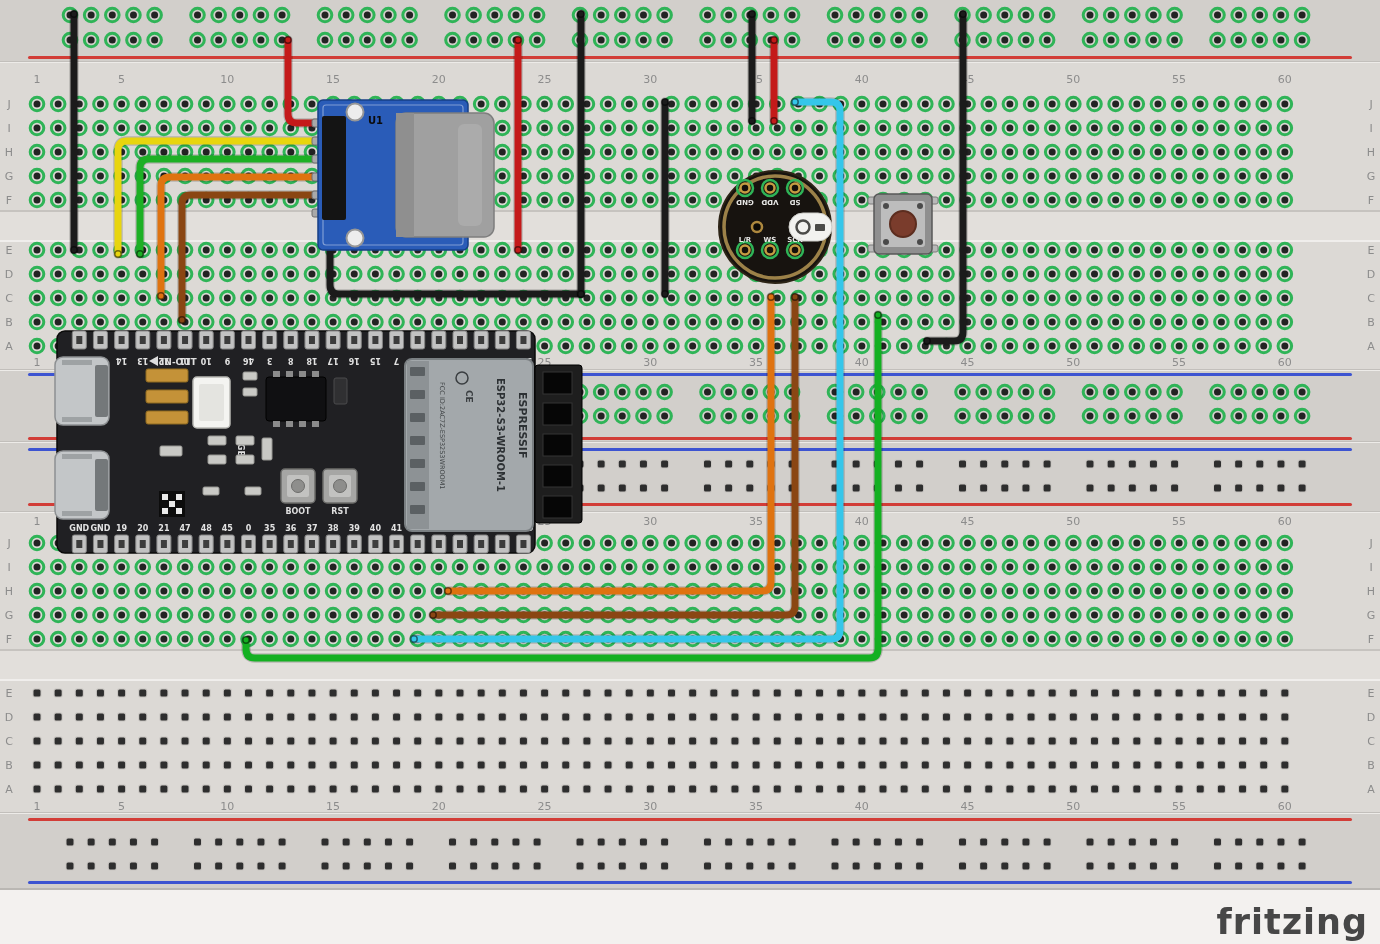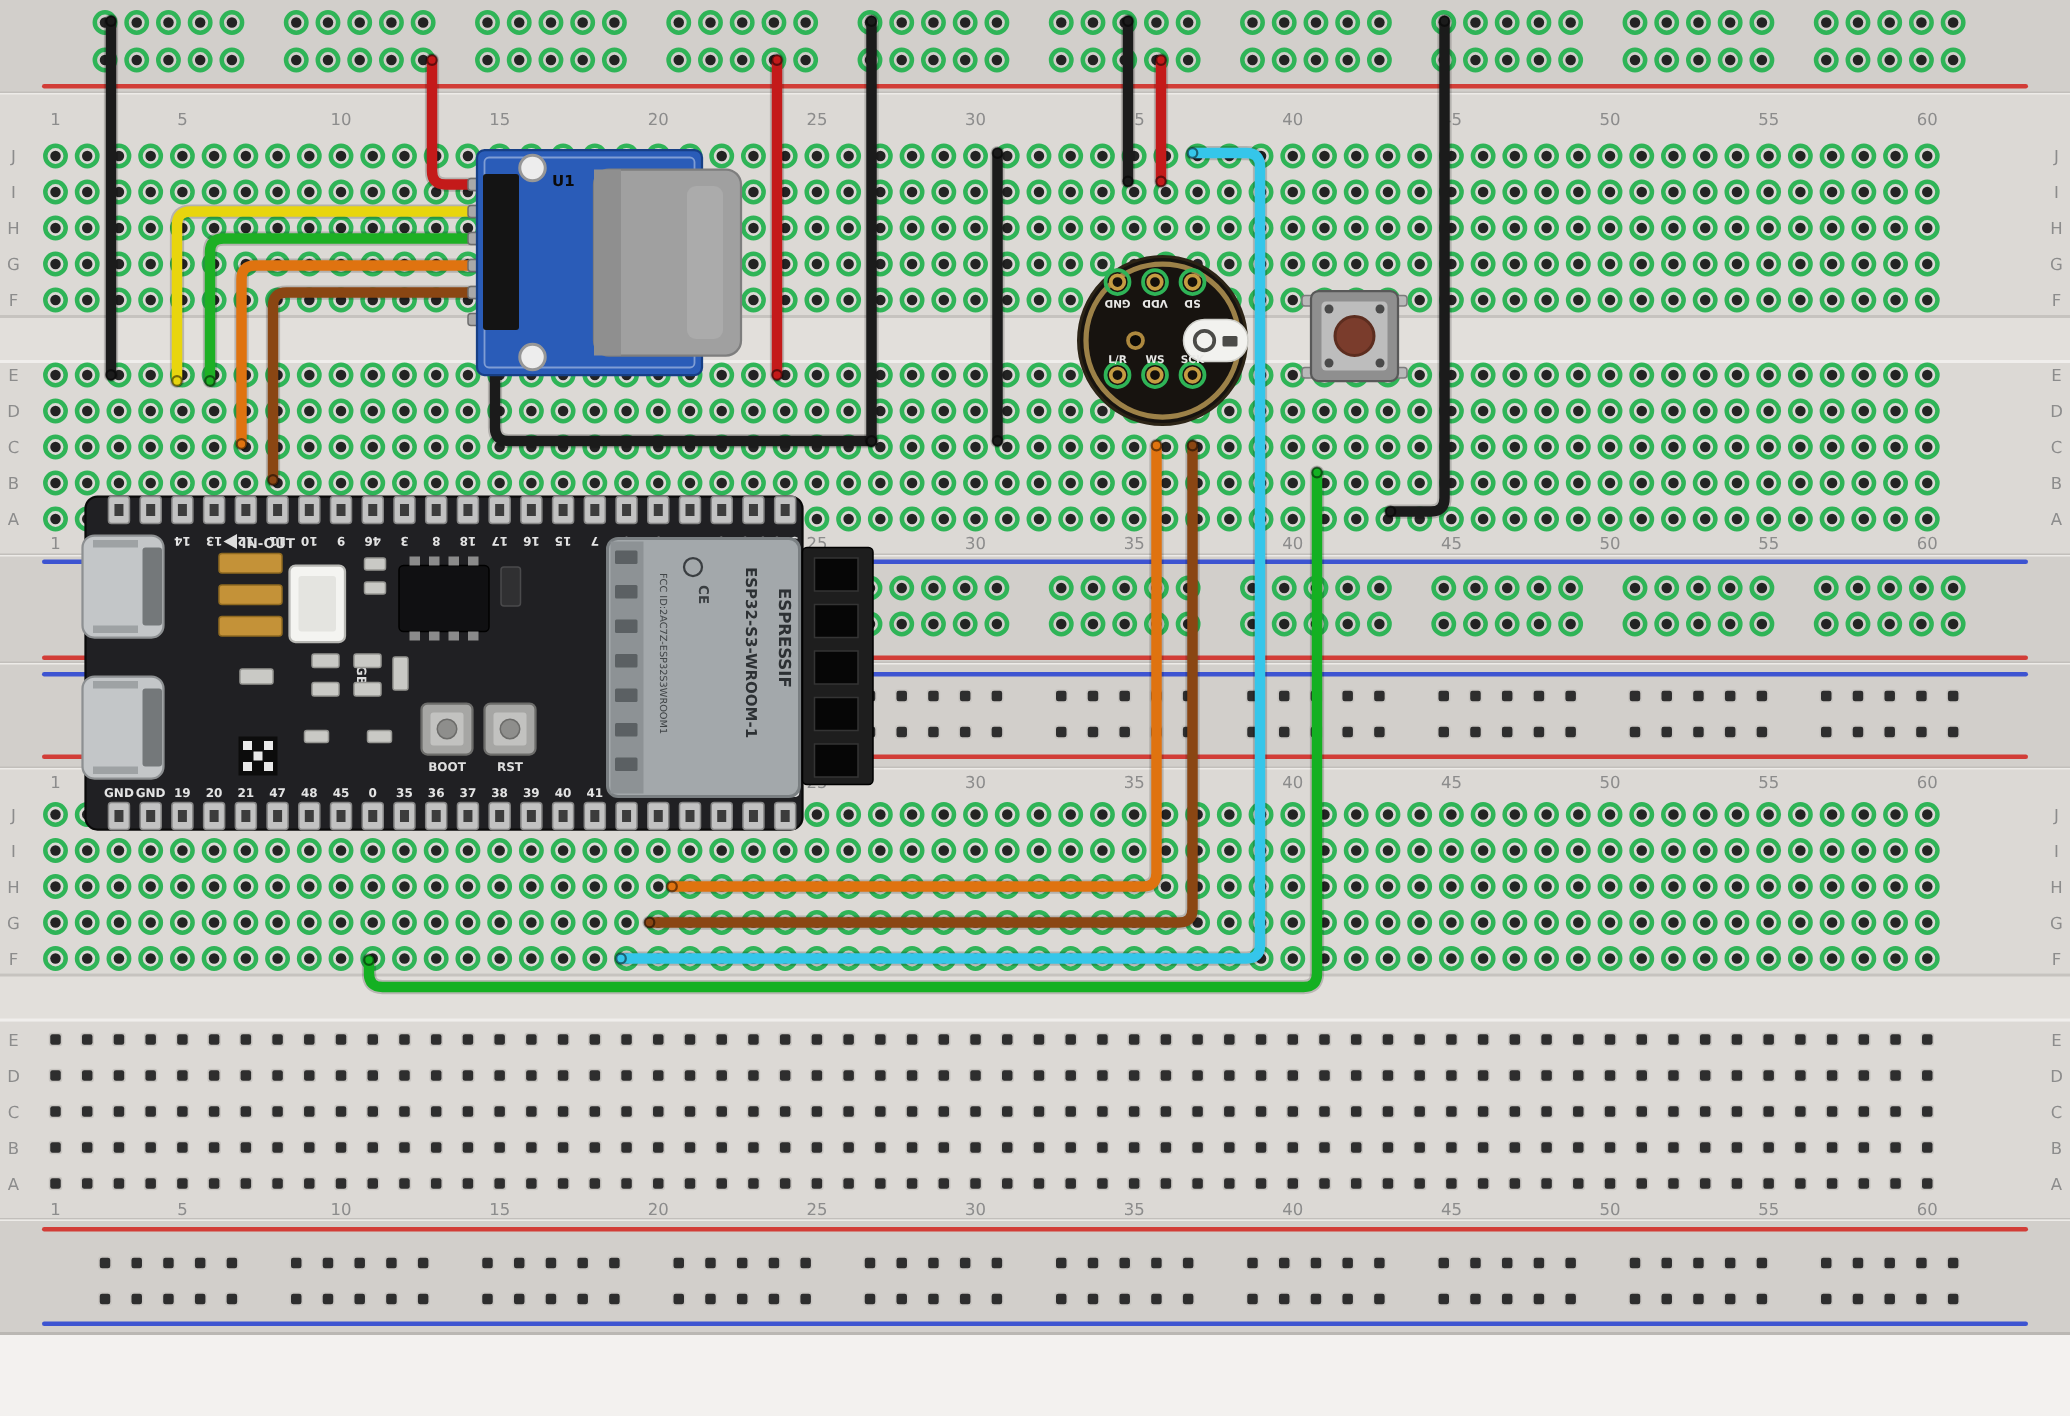--- a/index.html
+++ b/index.html
@@ -2076,13 +2076,14 @@
         <rect x="928" y="245" width="10" height="7" rx="2" fill="#b9b9b9" stroke="#7c7c7c"></rect>
         <rect x="874" y="194" width="58" height="60" rx="5" fill="#8f8f8f" stroke="#585858" stroke-width="1.5"></rect>
         <rect x="881" y="201" width="44" height="46" rx="3" fill="#bdbdbd"></rect>
         <circle cx="886" cy="206" r="3" fill="#4a4a4a"></circle>
         <circle cx="920" cy="206" r="3" fill="#4a4a4a"></circle>
         <circle cx="886" cy="242" r="3" fill="#4a4a4a"></circle>
         <circle cx="920" cy="242" r="3" fill="#4a4a4a"></circle>
         <circle cx="903" cy="224" r="13" fill="#7a3c2c" stroke="#5c2d1f" stroke-width="2"></circle>
       </g>
     </svg>
+  <div id="logo">fritzing</div>
 </div>
 
 </body></html>

